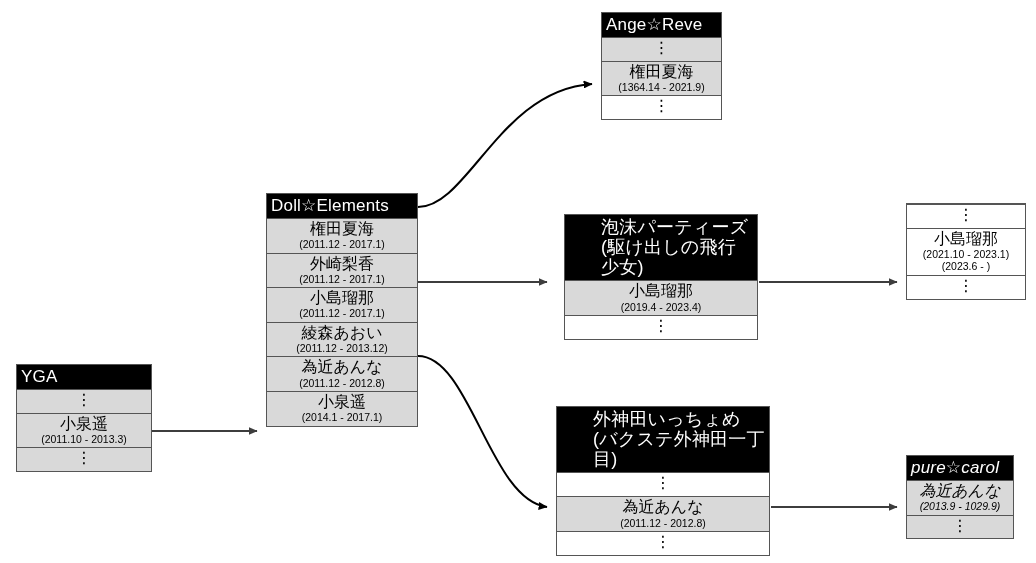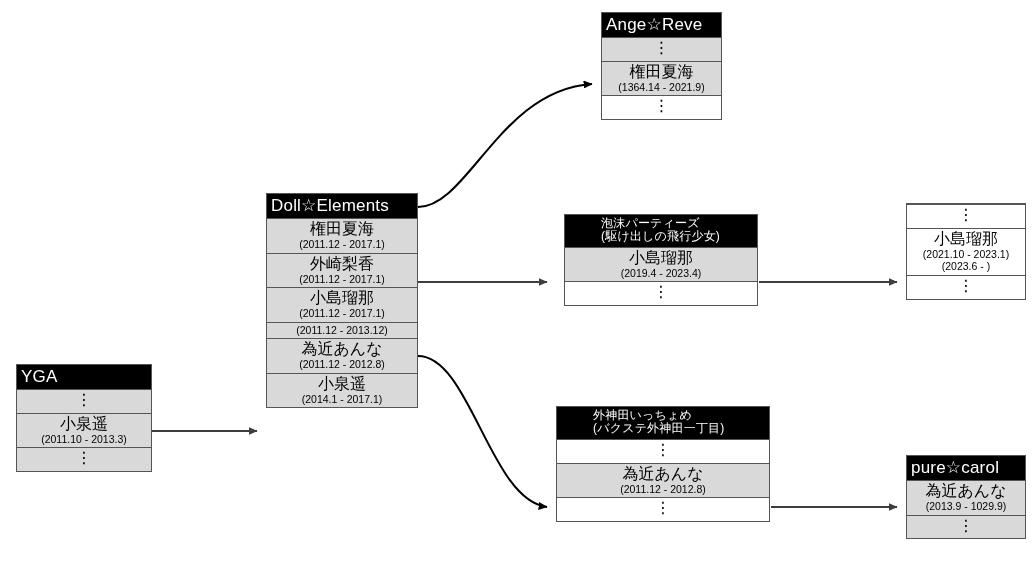--- a/index.html
+++ b/index.html
@@ -21,21 +21,21 @@
   .group-title{
     background:#000000;color:#ffffff;
     text-align:left;
     font-size:17px;
     line-height:1.12;
     padding:2px 4px 3px 4px;
     letter-spacing:.2px;
     box-sizing:border-box;
     white-space:pre-line;
   }
-  .group-title.small{font-size:12px;padding-left:36px;}
+  .group-title.small{font-size:18px;padding-left:36px;}
   .row{
     box-sizing:border-box;
     border-top:1.5px solid #555555;
     text-align:center;
     padding:1px 3px 2px 3px;
     background:#ffffff;
   }
   .row.shaded{background:#d9d9d9;}
   .row .name{
     font-size:16px;line-height:1.14;display:block;white-space:nowrap;
@@ -99,20 +99,21 @@
     </div>
     <div class="row shaded">
       <span class="name">外崎梨香</span>
       <span class="period">(2011.12 - 2017.1)</span>
     </div>
     <div class="row shaded">
       <span class="name">小島瑠那</span>
       <span class="period">(2011.12 - 2017.1)</span>
     </div>
     <div class="row shaded">
+      <span class="name">綾森あおい</span>
       <span class="period">(2011.12 - 2013.12)</span>
     </div>
     <div class="row shaded">
       <span class="name">為近あんな</span>
       <span class="period">(2011.12 - 2012.8)</span>
     </div>
     <div class="row shaded">
       <span class="name">小泉遥</span>
       <span class="period">(2014.1 - 2017.1)</span>
     </div>
@@ -166,21 +167,21 @@
     </div>
     <div class="row shaded">
       <span class="name">為近あんな</span>
       <span class="period">(2011.12 - 2012.8)</span>
     </div>
     <div class="row ellipsis">
       <span class="dots">⋮</span>
     </div>
   </div>
 
-  <div class="group" style="left:906px;top:455px;width:120px;">
+  <div class="group" style="left:906px;top:455px;width:108px;font-style:italic;">
     <div class="group-title">pure☆carol</div>
     <div class="row shaded">
       <span class="name">為近あんな</span>
       <span class="period">(2013.9 - 1029.9)</span>
     </div>
     <div class="row shaded ellipsis">
       <span class="dots">⋮</span>
     </div>
   </div>
 

